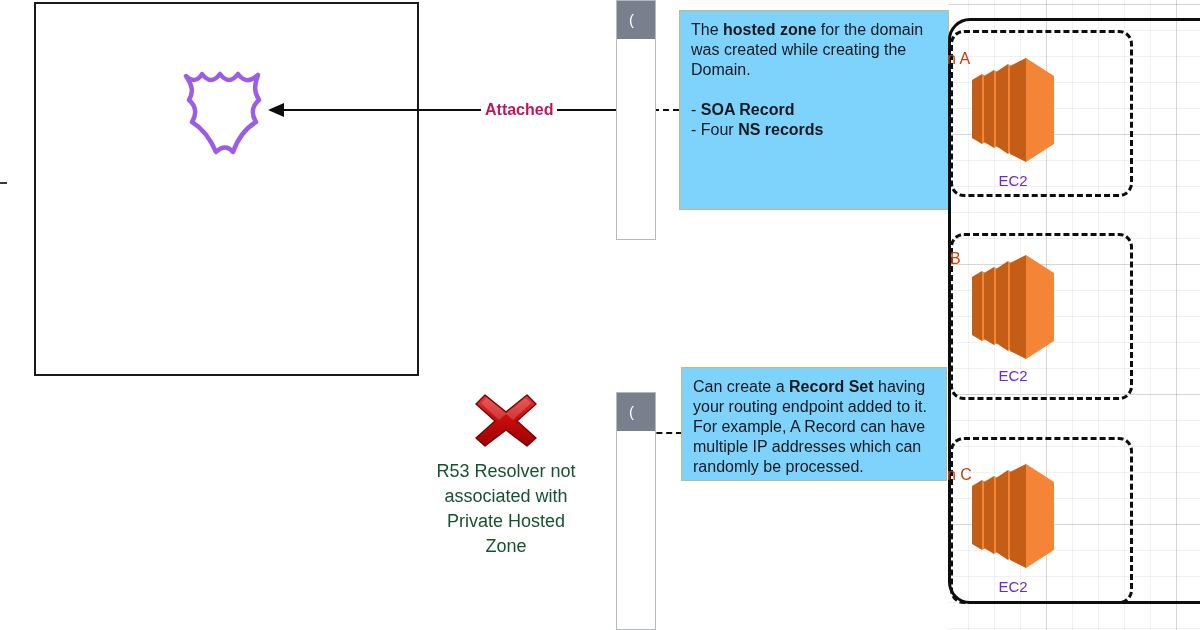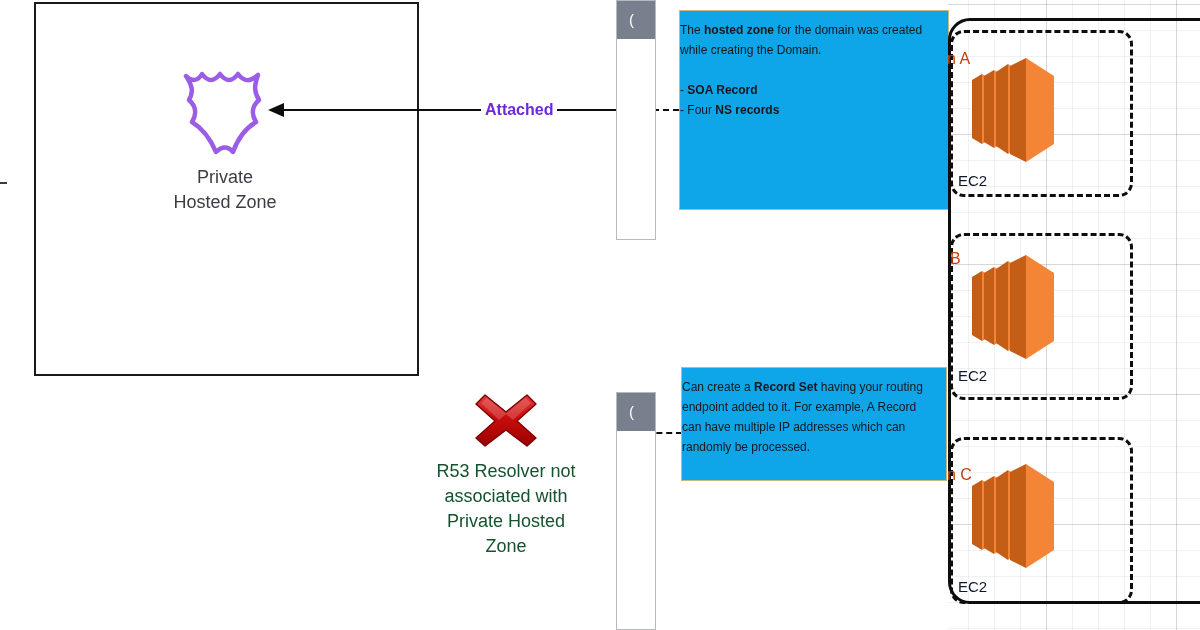--- a/index.html
+++ b/index.html
@@ -90,21 +90,21 @@
     border-bottom: 7px solid transparent;
     border-right: 16px solid #0d0d0d;
   }
   .arrow-label {
     position: absolute;
     left: 481px; top: 100px;
     padding: 0 4px;
     background: #ffffff;
     font-size: 16px;
     font-weight: bold;
-    color: #6d28d9;
+    color: #be185d;
     line-height: 19px;
   }
   
   .dash-conn-1 {
     position: absolute;
     left: 623px; top: 109px;
     width: 56px; height: 0;
     border-top: 2px dashed #0d0d0d;
   }
   .dash-conn-2 {
@@ -151,24 +151,24 @@
     font-size: 18px;
     line-height: 25px;
     color: #14532d;
     white-space: pre-line;
   }
 
   
   .note {
     position: absolute;
     box-sizing: border-box;
-    background: #0ea5e9;
+    background: #7dd3fc;
     border: 1px solid #c9b77f;
-    padding: 9px 11px 10px 0;
-    font-size: 12px;
+    padding: 9px 11px 10px 11px;
+    font-size: 16px;
     line-height: 20px;
     color: #16181c;
   }
   .note-1 { left: 679px; top: 10px;  width: 270px; height: 200px; }
   .note-2 { left: 681px; top: 367px; width: 266px; height: 114px; }
   .note p { margin: 0; }
   .note .spacer { height: 20px; }
   .note b { font-weight: bold; }
 
   
@@ -211,24 +211,24 @@
     width: 110px; height: 112px;
   }
   .ec2 svg { display: block; width: 100%; height: 100%; }
   .ec2-a { left: 958px; top: 56px; }
   .ec2-b { left: 958px; top: 253px; }
   .ec2-c { left: 958px; top: 462px; }
 
   .ec2-label {
     position: absolute;
     width: 110px;
-    text-align: left;
+    text-align: center;
     font-size: 15px;
     line-height: 17px;
-    color: #0f172a;
+    color: #6d28d9;
   }
   .el-a { left: 958px; top: 172px; }
   .el-b { left: 958px; top: 367px; }
   .el-c { left: 958px; top: 578px; }
 </style>
 </head>
 <body>
 
 <div id="canvas">
 
@@ -247,22 +247,20 @@
                C 66 20, 72 20, 80 13
                C 76 24, 76 30, 81 38
                C 74 44, 73 52, 78 60
                C 68 66, 60 76, 55 90
                C 50 84, 44 84, 38 90
                C 32 76, 24 66, 14 60
                C 19 52, 18 44, 11 38
                C 16 30, 14 23, 8 14 Z" fill="none" stroke="#9b5de5" stroke-width="4.5" stroke-linejoin="round" stroke-linecap="round"></path>
     </svg>
   </div>
-  <div class="shield-label">Private
-Hosted Zone</div>
 
   <div class="arrow-line"></div>
   <div class="arrow-head"></div>
   <div class="arrow-label">Attached</div>
   <div class="dash-conn-1"></div>
   <div class="dash-conn-2"></div>
 
   <div class="gray-box gb-1">
     <div class="gb-head">(</div>
   </div>

